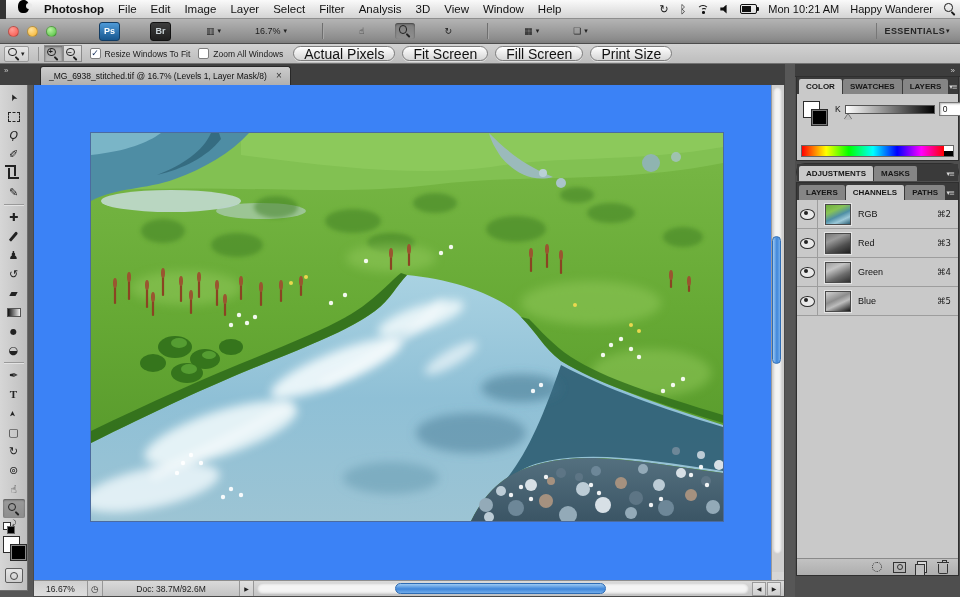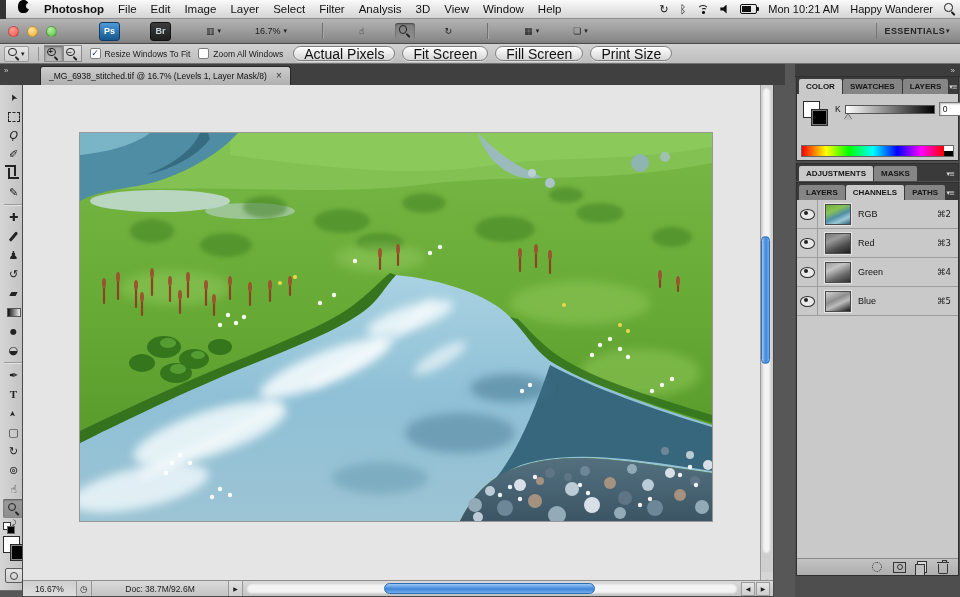--- a/index.html
+++ b/index.html
@@ -101,21 +101,21 @@
   .swatch-mini .b{position:absolute;left:4px;top:4px;width:6px;height:6px;background:#000;border:1px solid #666;}
   .swatch-mini .swap{position:absolute;left:9px;top:-3px;font-size:7px;color:#222;}
   .swatches{position:relative;width:24px;height:26px;margin-top:2px;flex:0 0 auto;}
   .swatches .fg{position:absolute;left:1px;top:0;width:15px;height:15px;background:#fff;border:1px solid #2b2b2b;box-shadow:inset 0 0 0 1px #fff;}
   .swatches .bg{position:absolute;left:8px;top:8px;width:15px;height:15px;background:#000;border:1px solid #2b2b2b;box-shadow:inset 0 0 0 1px #888;}
   .qmask{width:16px;height:13px;border:1px solid #5c5c5c;border-radius:2px;background:linear-gradient(#e5e5e5,#cecece);
     display:flex;align-items:center;justify-content:center;margin-top:6px;flex:0 0 auto;}
   .qmask::after{content:"";width:6px;height:6px;border:1px solid #444;border-radius:50%;}
 
   
-  .docwin{position:absolute;left:22px;top:21px;width:752px;bottom:0;background:#e5e5e5;box-sizing:border-box;border:1px solid #4a4a4a;border-top:none;}
+  .docwin{position:absolute;left:33px;top:21px;width:752px;bottom:0;background:#3b82f6;box-sizing:border-box;border:1px solid #4a4a4a;border-top:none;}
   .photo{position:absolute;left:57px;top:48px;width:632px;height:388px;box-shadow:0 0 0 1px rgba(90,90,90,.55);}
   .photo svg{display:block;width:100%;height:100%;}
 
   .vscroll{position:absolute;right:0;top:0;width:12px;bottom:16px;background:#cfcfcf;border-left:1px solid #9b9b9b;}
   .vtrack{position:absolute;left:1px;width:9px;top:2px;bottom:26px;background:#f4f4f4;border-radius:6px;box-shadow:inset 0 0 3px #aaa;}
   .vthumb{position:absolute;left:0;width:9px;top:151px;height:128px;border-radius:5px;border:1px solid #2e6cb4;box-sizing:border-box;
     background:linear-gradient(90deg,#9cc9f4,#3f86da 55%,#71aceb);}
   .varrows{position:absolute;right:0;bottom:0;width:12px;height:24px;display:flex;flex-direction:column;align-items:center;justify-content:center;gap:1px;background:#d6d6d6;border-left:1px solid #9b9b9b;font-size:6px;color:#333;}
 
   .statusbar{position:absolute;left:0;right:0;bottom:0;height:16px;background:linear-gradient(#dadada,#c3c3c3);
@@ -624,21 +624,21 @@
           <span class="spectrum" data-name="color-spectrum-ramp">
             <span class="spec-ramp" data-name="rainbow-ramp"></span>
             <span class="spec-bw" data-name="black-white-ramp">
                 <i></i>
                 <i></i>
               </span>
           </span>
         </div>
       </div>
 
-      <div class="panel" style="top:99px;height:18px;" data-name="adjustments-panel">
+      <div class="panel" style="top:99px;height:18px;border-radius:9px;" data-name="adjustments-panel">
         <div class="ptabs" data-name="adjustments-panel-tabs" id="adjTabs">
             <span class="ptab active" data-name="tab-adjustments">ADJUSTMENTS</span>
             <span class="ptab" data-name="tab-masks">MASKS</span>
             <span class="pmenu icon" data-name="panel-menu-icon">▾≡</span>
           </div>
       </div>
 
       <div class="panel" style="top:118px;height:394px;" data-name="channels-panel">
         <div class="ptabs" data-name="channels-panel-tabs" id="chanTabs">
             <span class="ptab" data-name="tab-layers">LAYERS</span>

